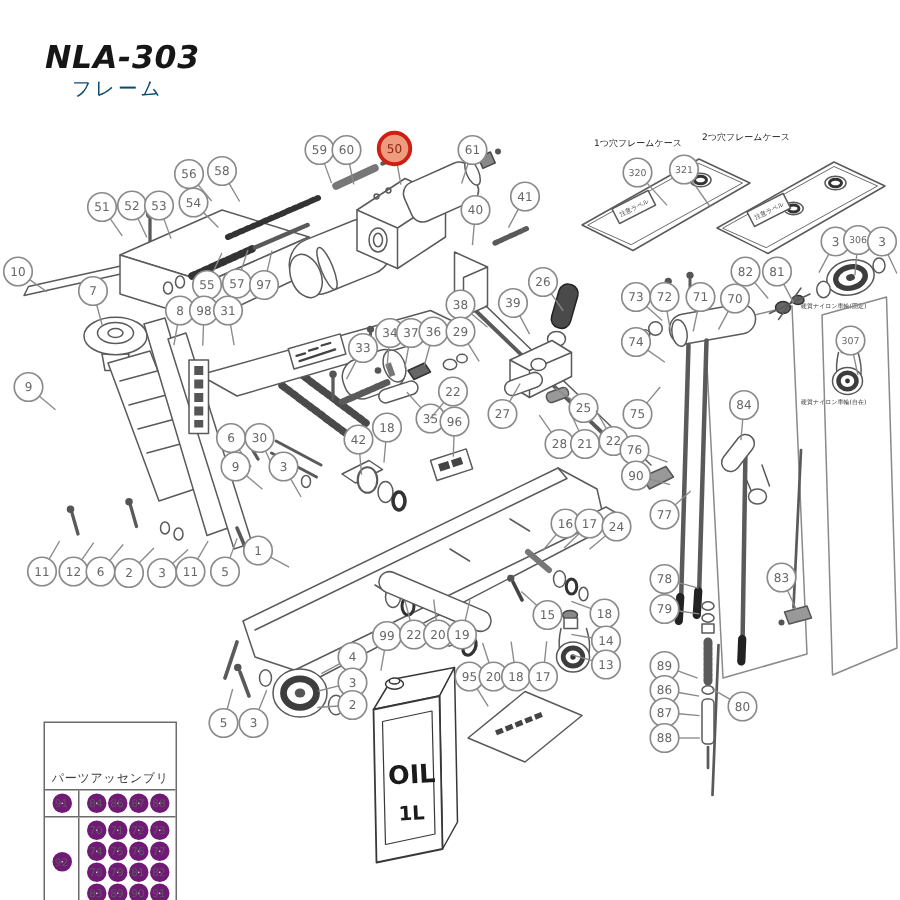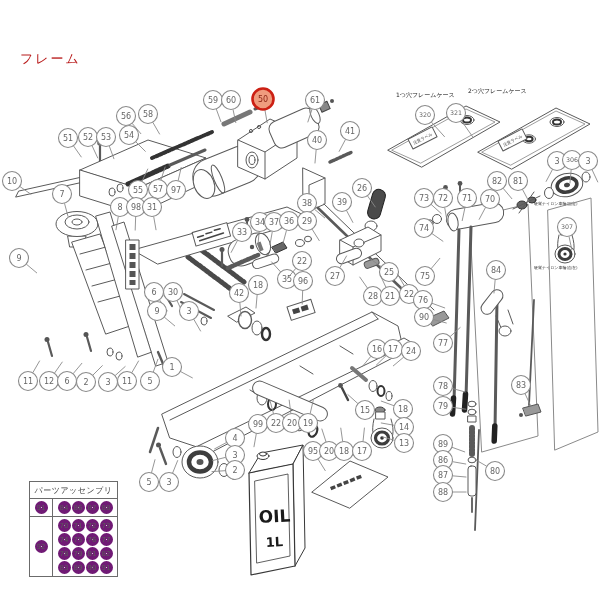--- a/index.html
+++ b/index.html
@@ -1,38 +1,39 @@
 <!DOCTYPE html>
 <html><head>
 <meta charset="utf-8">
 <style>
   html,body{margin:0;padding:0;}
   body{width:600px;height:600px;background:#fff;font-family:"DejaVu Sans",sans-serif;}
   .page{position:relative;width:600px;height:600px;background:#fff;overflow:hidden;}
   .title{position:absolute;left:30px;top:26px;font-family:"DejaVu Sans",sans-serif;
          font-style:italic;font-weight:700;font-size:21px;color:#161616;letter-spacing:.5px;}
-  .subtitle{position:absolute;left:20px;top:50px;font-size:13px;color:#b91c1c;letter-spacing:2px;}
+  .subtitle{position:absolute;left:48px;top:50px;font-size:13px;color:#0c4a6e;letter-spacing:2px;}
   svg{position:absolute;left:0;top:0;}
   svg text{font-family:"DejaVu Sans",sans-serif;}
   
   .ptable{position:absolute;left:29px;top:481px;width:89px;border:1.2px solid #6b6b6b;background:#fff;box-sizing:border-box;}
   .ptable-header{height:16px;border-bottom:1.2px solid #6b6b6b;font-size:8px;color:#3a3a3a;
-                 display:flex;align-items:center;justify-content:center;letter-spacing:.5px;white-space:nowrap;}
+                 display:flex;align-items:center;justify-content:center;letter-spacing:.5px;white-space:nowrap;margin-top:28px;}
   .ptable-row{display:flex;border-bottom:1.2px solid #6b6b6b;}
   .ptable-row:last-child{border-bottom:none;}
   .ptable-asm{width:22px;border-right:1.2px solid #6b6b6b;display:flex;align-items:center;justify-content:center;}
   .ptable-parts{flex:1;display:flex;flex-direction:column;align-items:center;justify-content:center;padding:2px 0;gap:1px;}
   .pline{display:flex;gap:1px;justify-content:center;}
   .pnum{width:13px;height:13px;border:6px solid #701a75;border-radius:50%;font-size:7px;color:#5a5a5a;
         display:inline-flex;align-items:center;justify-content:center;background:#fff;box-sizing:border-box;}
 </style>
 </head>
 <body>
 
 <div class="page">
+  <div class="title">NLA-303</div>
   <div class="subtitle">フレーム</div>
 
   <svg width="600" height="600" viewBox="0 0 600 600">
     <g stroke="#5a5a5a" stroke-width="1" fill="none" stroke-linecap="round" stroke-linejoin="round">
 
       <g>
         <path d="M16,197 L88,181 L91,175 L19,191 Z" fill="#fff"></path>
       </g>
 
       <g>

